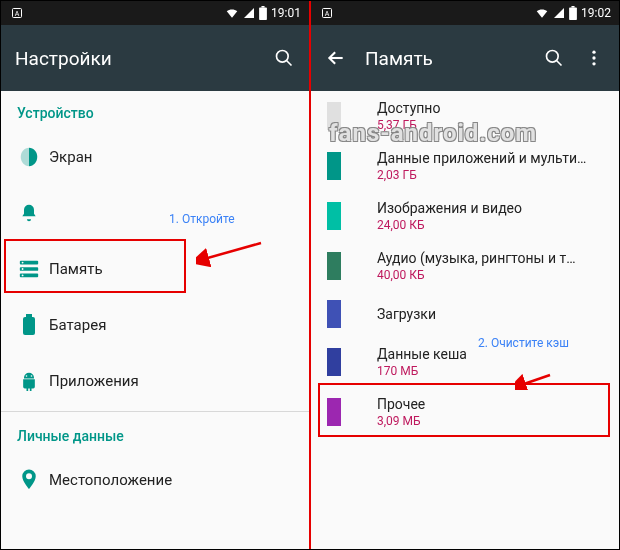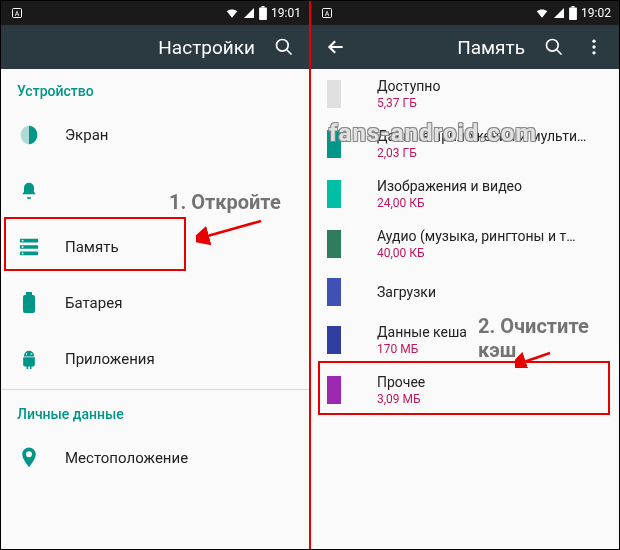--- a/index.html
+++ b/index.html
@@ -2,37 +2,37 @@
 <html><head>
 <meta charset="utf-8">
 <style>
   * { margin: 0; padding: 0; box-sizing: border-box; }
   body { font-family: Roboto, Arial, sans-serif; background: #fff; }
   .container { width: 620px; height: 550px; display: flex; position: relative; border: 1px solid #000; }
   .phone { flex: 1; display: flex; flex-direction: column; overflow: hidden; background: #fff; }
   .divider-red { width: 2px; background: #e60000; }
   .status-bar { height: 24px; background: #1a1a1a; color: #fff; display: flex; align-items: center; justify-content: flex-end; padding: 0 8px; font-size: 12px; gap: 4px; }
   .status-bar .left-ico { margin-right: auto; margin-left: 2px; }
-  .app-bar { height: 44px; background: #2b3a41; color: #fff; display: flex; align-items: center; padding: 0 14px; gap: 18px; text-align: right; }
+  .app-bar { height: 66px; background: #2b3a41; color: #fff; display: flex; align-items: center; padding: 0 14px; gap: 18px; }
   .app-bar .title { flex: 1; font-size: 19px; font-weight: 400; }
   .app-bar .ico { width: 22px; height: 22px; display: flex; align-items: center; justify-content: center; }
   .content { flex: 1; overflow: hidden; background: #fafafa; position: relative; }
   .section-header { padding: 14px 16px 8px; font-size: 14px; font-weight: 500; }
   .teal-text { color: #009688; }
-  .list-item { display: flex; align-items: center; padding: 14px 16px; gap: 24px; min-height: 56px; }
+  .list-item { display: flex; align-items: center; padding: 14px 16px; gap: 8px; min-height: 56px; }
   .list-item .icon-slot { width: 24px; height: 24px; display: flex; align-items: center; justify-content: center; }
   .list-item .label { font-size: 15px; color: #222; }
   .sep { height: 1px; background: #d8d8d8; margin: 2px 0; }
   .storage-row { display: flex; align-items: center; padding: 9px 16px; gap: 36px; }
   .color-chip { width: 14px; height: 28px; flex-shrink: 0; }
   .storage-text { display: flex; flex-direction: column; min-width: 0; flex: 1; }
   .storage-text .primary { font-size: 14px; color: #222; white-space: nowrap; overflow: hidden; text-overflow: ellipsis; }
   .storage-text .secondary { font-size: 12px; color: #be185d; margin-top: 2px; }
   .highlight-box { position: absolute; border: 2px solid #e60000; pointer-events: none; }
-  .annotation { position: absolute; color: #737373; font-size: 20px; font-weight: 700; pointer-events: none; }
+  .annotation { position: absolute; color: #3b82f6; font-size: 12px; font-weight: 400; pointer-events: none; }
   .arrow { position: absolute; pointer-events: none; }
   .watermark { position: absolute; color: rgba(255,255,255,0.75); font-size: 24px; font-weight: bold; text-shadow: 1px 1px 0 #888, -1px -1px 0 #888, 1px -1px 0 #888, -1px 1px 0 #888; letter-spacing: 1px; pointer-events: none; text-align: center; }
   svg { display: block; }
 </style>
 </head>
 <body>
 
 <div class="container">
 
   <div class="phone">

